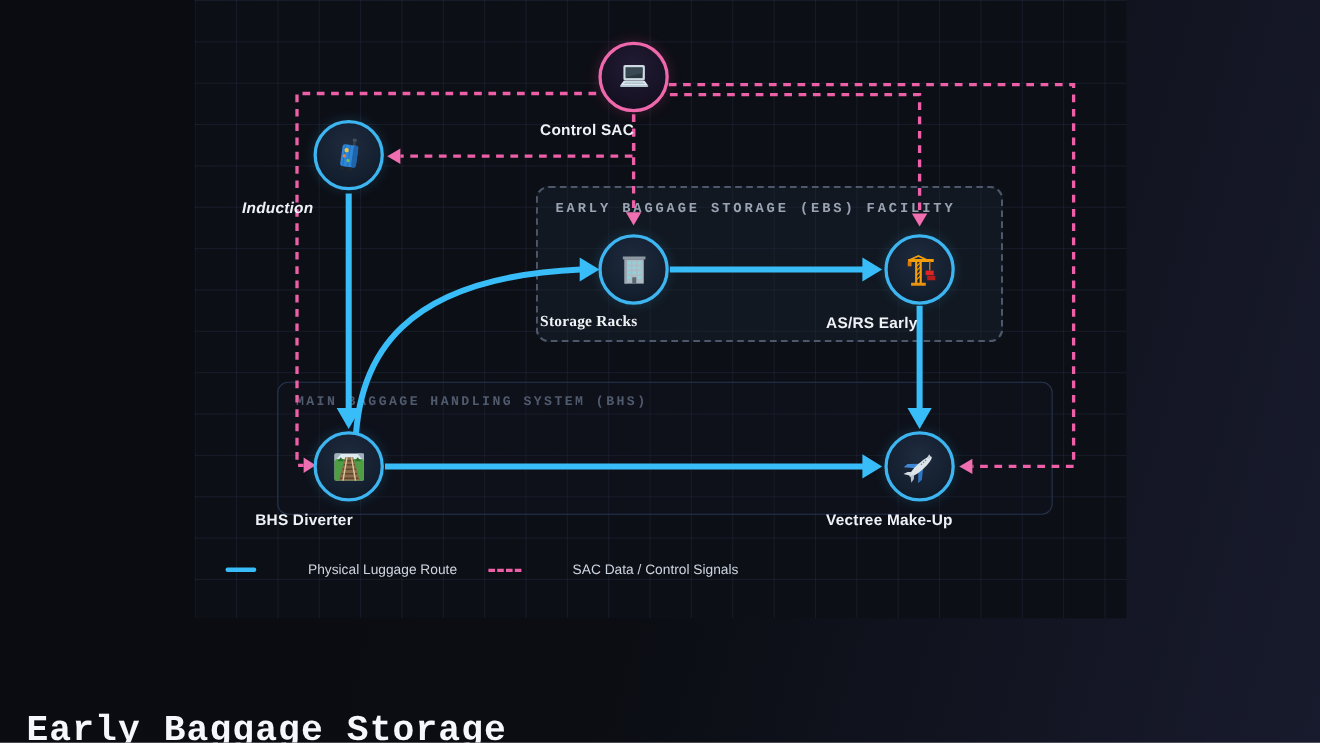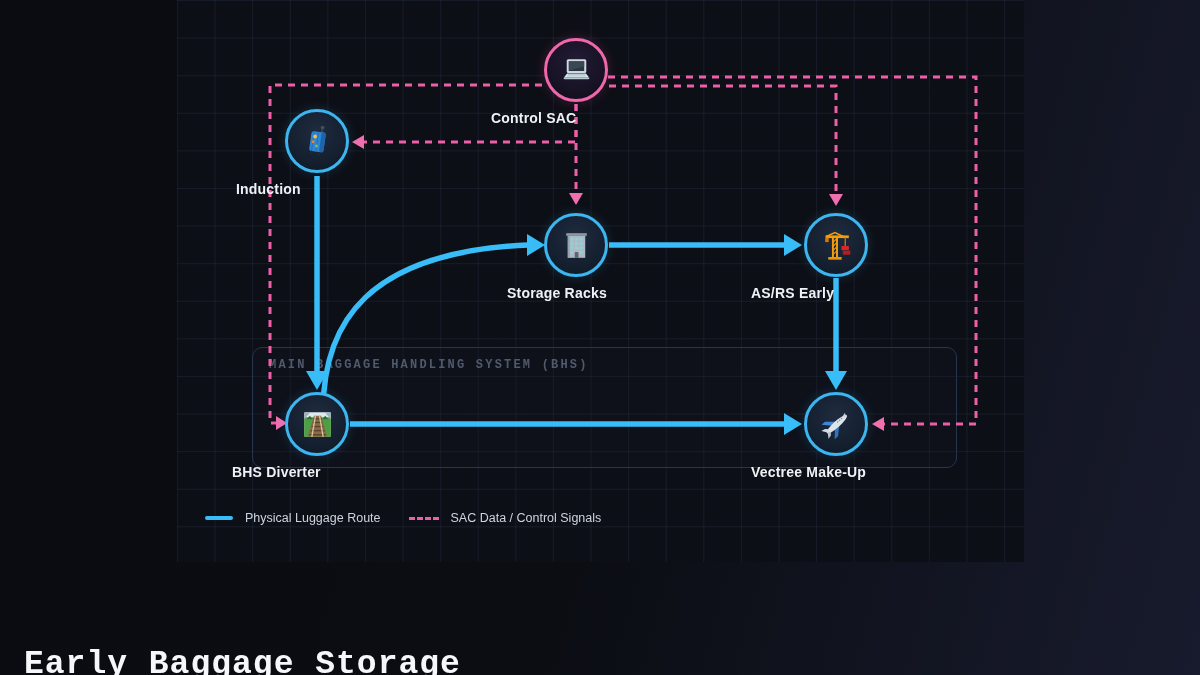--- a/index.html
+++ b/index.html
@@ -57,21 +57,21 @@
     background:radial-gradient(circle at 50% 35%, #231c35 0%, #141021 75%);
   }
   .node svg{ width:37px; height:37px; }
   .node-label{
     position:absolute; width:170px; text-align:left;
     font-size:14px; font-weight:bold; color:#eef2f7; letter-spacing:0.2px;
   }
 
   
   .legend{ position:absolute; top:511px; left:205px; display:flex; align-items:center; }
-  .legend-item{ display:flex; align-items:center; }
+  .legend-item{ display:flex; align-items:center;gap:35px; }
   .legend-swatch-solid{ width:28px; height:4px; border-radius:2px; background:#38bdf8; }
   .legend-swatch-dash{ width:30px; height:0; border-top:3px dashed #ed5fa7; }
   .legend-label{ font-size:12.5px; color:#ccd4df; margin-left:12px; }
   .legend-item + .legend-item{ margin-left:28px; }
 
   
   .brand-row{ position:absolute; left:24px; top:577px; display:flex; align-items:center; }
   .brand-logo{
     width:34px; height:34px; border-radius:9px; background:#191634;
     border:1px solid #373060; display:flex; align-items:center; justify-content:center;
@@ -90,20 +90,23 @@
     font-family:"Liberation Mono", monospace; font-size:14.5px; color:#707a8a;
   }
 </style>
 </head>
 <body>
 
 <div class="stage">
 
   <div class="canvas"></div>
 
+  <div class="group-box ebs-box">
+    <div class="group-title">EARLY BAGGAGE STORAGE (EBS) FACILITY</div>
+  </div>
   <div class="group-box bhs-box">
     <div class="group-title">MAIN BAGGAGE HANDLING SYSTEM (BHS)</div>
   </div>
 
   <svg class="edges">
 
     <g>
       <path class="ctrl" d="M542 85 L270 85 L270 423 L276 423"></path>
       <polygon class="ctrl-head" points="276,416 276,430 287,423"></polygon>
     </g>
@@ -239,22 +242,22 @@
         <path d="M6.5 18 L2.8 12.8 L6.8 13.8 L9.5 16.5 Z" fill="#d4dce3"></path>
         <path d="M6.5 18 L2.8 23.2 L6.8 22.2 L9.5 19.5 Z" fill="#b9c3cc"></path>
         <circle cx="23" cy="17" r="0.7" fill="#7d8b96"></circle>
         <circle cx="25.5" cy="17" r="0.7" fill="#7d8b96"></circle>
         <circle cx="20.5" cy="17" r="0.7" fill="#7d8b96"></circle>
       </g>
     </svg>
   </div>
 
   <div class="node-label" style="left:491px; top:110px;">Control SAC</div>
-  <div class="node-label" style="left:236px; top:181px;">Induction</div>
-  <div class="node-label" style="left:507px; top:285px;">Storage Racks</div>
+  <div class="node-label" style="left:220px; top:181px;font-style:italic;">Induction</div>
+  <div class="node-label" style="left:491px; top:285px;font-family:Liberation Serif, serif;">Storage Racks</div>
   <div class="node-label" style="left:751px; top:285px;">AS/RS Early</div>
   <div class="node-label" style="left:232px; top:464px;">BHS Diverter</div>
   <div class="node-label" style="left:751px; top:464px;">Vectree Make-Up</div>
 
   <div class="legend">
     <div class="legend-item">
       <div class="legend-swatch-solid"></div>
       <div class="legend-label">Physical Luggage Route</div>
     </div>
     <div class="legend-item">

